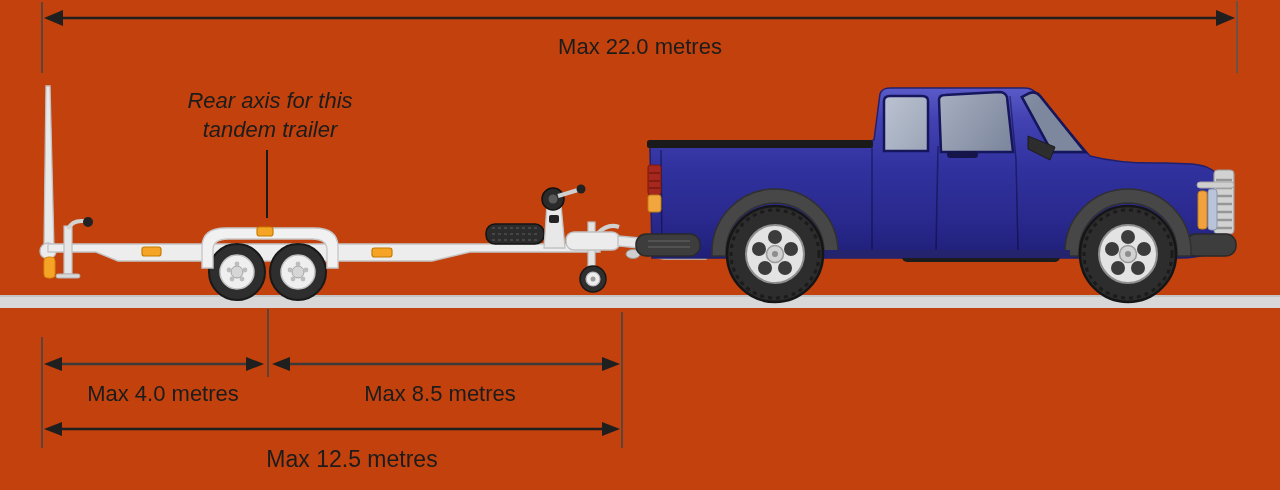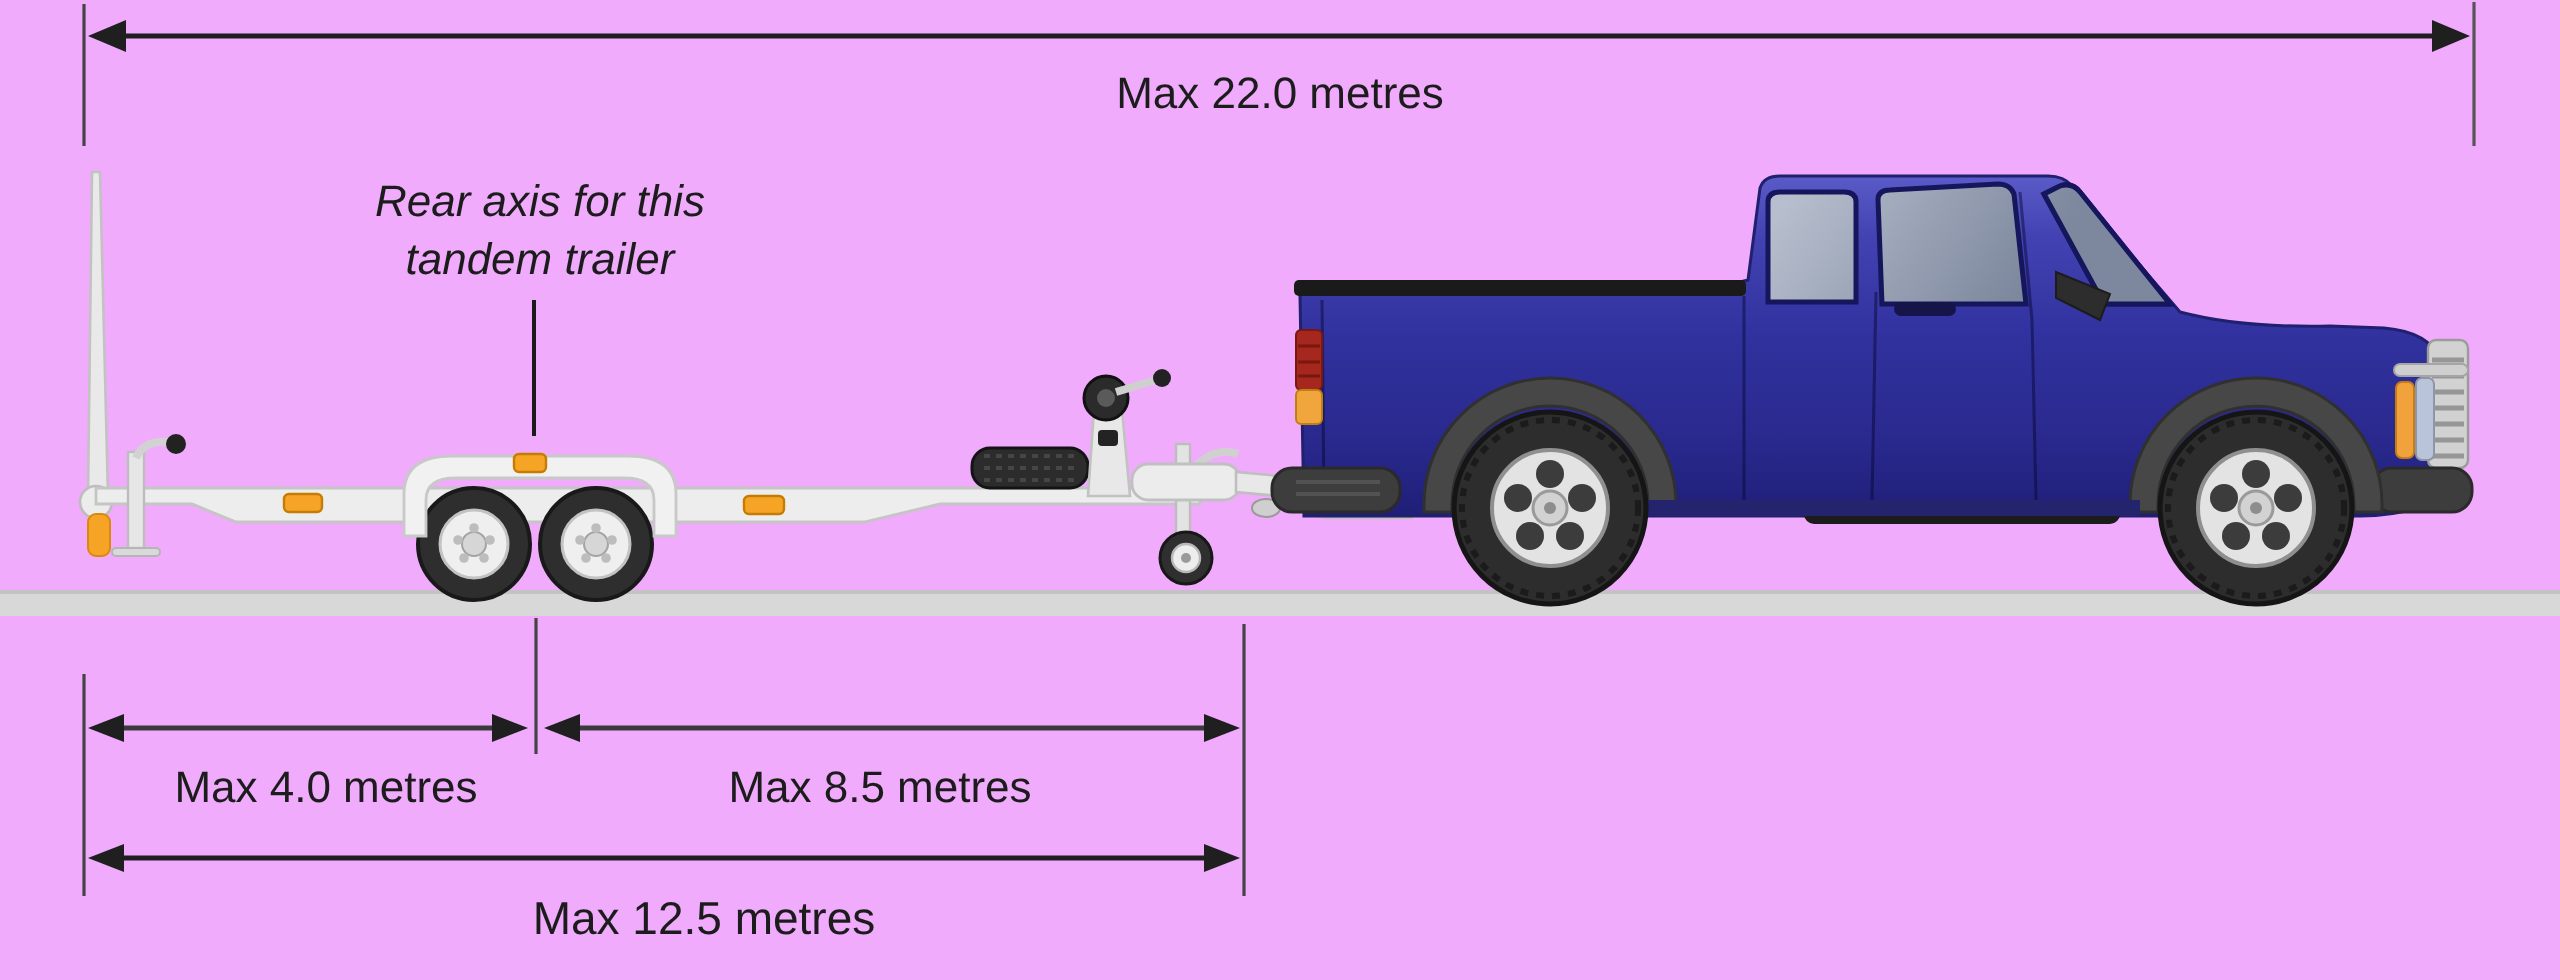--- a/index.html
+++ b/index.html
@@ -1,16 +1,16 @@
 <!DOCTYPE html>
 <html><head>
 <meta charset="utf-8">
 <style>
   html,body{margin:0;padding:0;background:#ffffff;}
-  .stage{position:relative;width:1280px;height:490px;background:#f0abfc;overflow:hidden;
+  .stage{position:relative;width:1280px;height:490px;background:#c2410c;overflow:hidden;
          font-family:"Liberation Sans",sans-serif;}
   svg{display:block;}
   text{fill:#1c1c1c;}
   .dim-label{font-size:22px;}
   .dim-label-big{font-size:23px;}
   .note-label{font-size:22px;font-style:italic;}
 </style>
 </head>
 <body>
 

